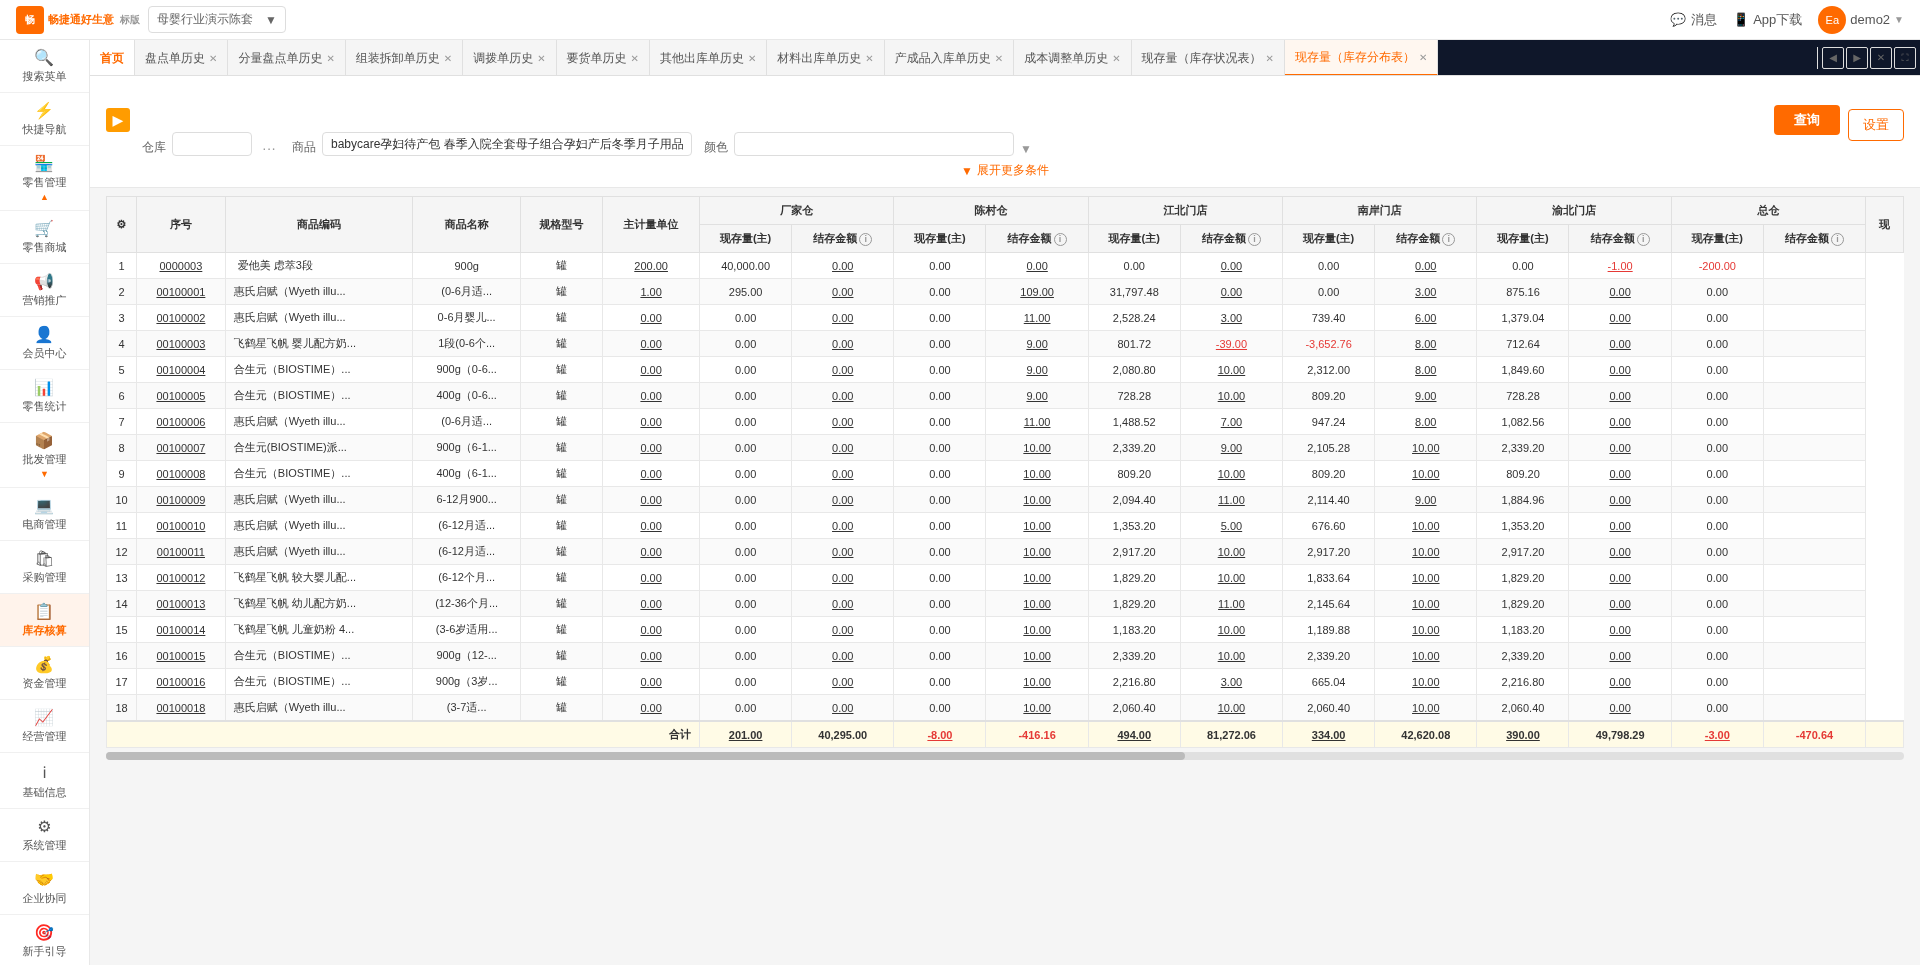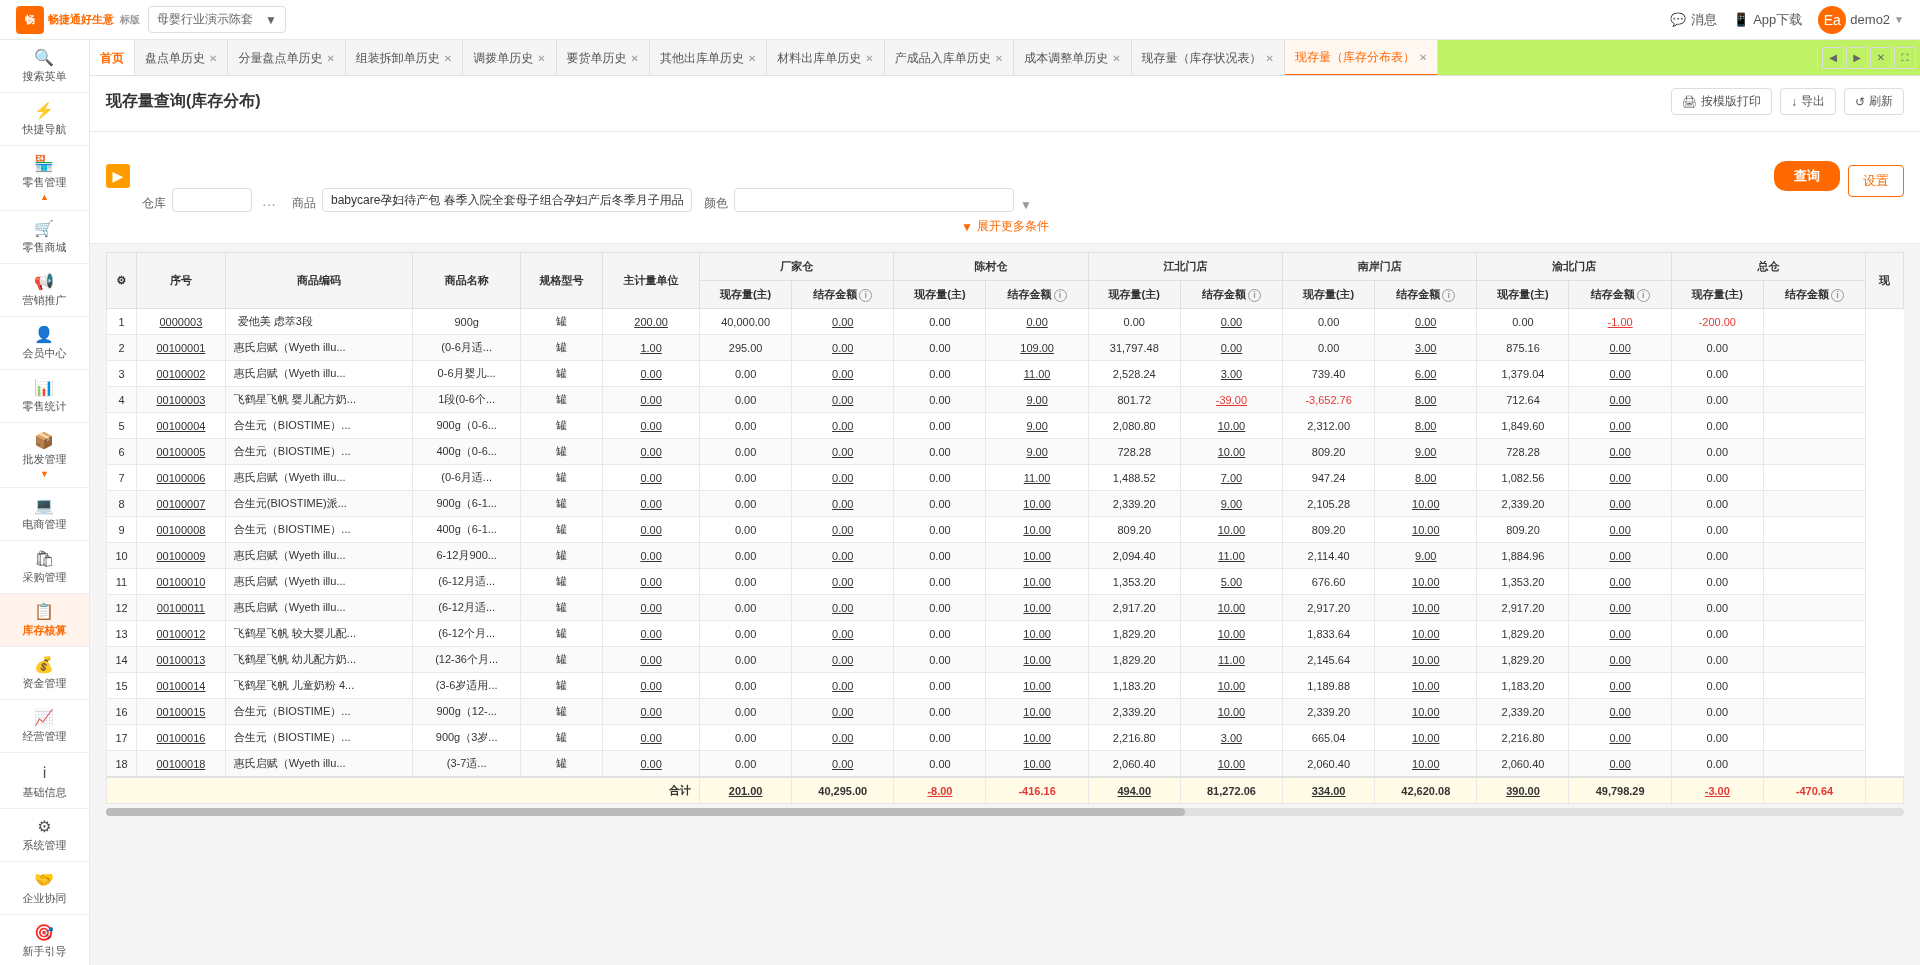--- a/index.html
+++ b/index.html
@@ -7,35 +7,35 @@
 
     
     .app-container { display: flex; flex-direction: column; height: 965px; width: 1920px; }
     .top-bar { background: #fff; height: 40px; display: flex; align-items: center; justify-content: space-between; padding: 0 16px; border-bottom: 1px solid #e8e8e8; flex-shrink: 0; }
     .top-bar-left { display: flex; align-items: center; gap: 8px; }
     .brand-logo { display: flex; align-items: center; gap: 4px; font-size: 13px; font-weight: bold; color: #ff6a00; }
     .logo-icon { width: 28px; height: 28px; background: #ff6a00; border-radius: 4px; display: flex; align-items: center; justify-content: center; color: #fff; font-size: 10px; }
     .industry-selector { display: flex; align-items: center; gap: 12px; border: 1px solid #ddd; border-radius: 4px; padding: 4px 8px; cursor: pointer; font-size: 12px; color: #666; }
     .top-bar-right { display: flex; align-items: center; gap: 16px; font-size: 13px; color: #555; }
     .top-bar-right-item { display: flex; align-items: center; gap: 4px; cursor: pointer; }
-    .avatar { width: 28px; height: 28px; border-radius: 50%; background: #ff6a00; display: flex; align-items: center; justify-content: center; color: #fff; font-size: 14px; }
+    .avatar { width: 28px; height: 28px; border-radius: 50%; background: #ff6a00; display: flex; align-items: center; justify-content: center; color: #fff; font-size: 11px; }
 
     .main-layout { display: flex; flex: 1; overflow: hidden; }
 
     
     .sidebar { width: 90px; background: #fff; border-right: 1px solid #e8e8e8; display: flex; flex-direction: column; flex-shrink: 0; overflow-y: auto; }
     .sidebar-item { padding: 10px 0; text-align: center; cursor: pointer; font-size: 12px; color: #555; border-bottom: 1px solid #f0f0f0; }
     .sidebar-item.active { color: #ff6a00; background: #fff3eb; font-weight: bold; }
     .sidebar-item-icon { font-size: 16px; margin-bottom: 2px; }
 
     
     .content-area { flex: 1; display: flex; flex-direction: column; overflow: hidden; }
 
     
-    .tab-bar { background: #bef264; height: 36px; display: flex; align-items: center; border-bottom: 1px solid #e0e0e0; flex-shrink: 0; overflow: hidden; }
+    .tab-bar { background: #0f172a; height: 36px; display: flex; align-items: center; border-bottom: 1px solid #e0e0e0; flex-shrink: 0; overflow: hidden; }
     .tab-bar-tabs { display: flex; flex: 1; overflow: hidden; height: 100%; }
     .tab { display: flex; align-items: center; padding: 0 10px; height: 36px; border-right: 1px solid #e0e0e0; font-size: 12px; color: #555; cursor: pointer; white-space: nowrap; flex-shrink: 0; background: #f5f5f5; }
     .tab.home { background: #fff; color: #ff6a00; font-weight: bold; }
     .tab.active { background: #fff7f0; color: #ff6a00; border-bottom: 2px solid #ff6a00; }
     .tab-close { margin-left: 4px; color: #999; font-size: 10px; }
     .tab-nav-btns { display: flex; align-items: center; flex-shrink: 0; border-left: 1px solid #e0e0e0; padding: 0 4px; gap: 2px; }
     .tab-nav-btn { width: 22px; height: 22px; display: flex; align-items: center; justify-content: center; cursor: pointer; color: #666; border: 1px solid #ddd; border-radius: 2px; font-size: 10px; }
 
     
     .page-header { background: #fff; padding: 12px 16px 8px; border-bottom: 1px solid #e8e8e8; flex-shrink: 0; }
@@ -241,59 +241,40 @@
           </div>
         </div>
         <div class="tab-nav-btns">
           <div class="tab-nav-btn">◀</div>
           <div class="tab-nav-btn">▶</div>
           <div class="tab-nav-btn">✕</div>
           <div class="tab-nav-btn">⛶</div>
         </div>
       </div>
 
-      <div class="page-header">
-        <div class="page-header-top">
-          <div class="page-title">现存量查询(库存分布)</div>
-          <div class="page-actions">
-            <button class="btn-action">
-              <span>🖨</span>
-              <span>按模版打印</span>
-            </button>
-            <button class="btn-action">
-              <span>↓</span>
-              <span>导出</span>
-            </button>
-            <button class="btn-action">
-              <span>↺</span>
-              <span>刷新</span>
-            </button>
-          </div>
-        </div>
-      </div>
 
       <div class="filter-area">
         <div class="filter-row">
           <div class="arrow-right">▶</div>
           <div class="filter-item">
             <span class="filter-label">仓库</span>
             <input class="filter-input" type="text" style="width: 80px;" value="">
             <span class="filter-dots">···</span>
           </div>
           <div class="filter-item">
             <span class="filter-label">商品</span>
             <input class="filter-input filter-input-wide" type="text" value="babycare孕妇待产包 春季入院全套母子组合孕妇产后冬季月子用品 22件套 ..." style="width: 370px;">
           </div>
           <div class="filter-item">
             <span class="filter-label">颜色</span>
             <input class="filter-input filter-input-color" type="text" style="width: 280px;" value="">
             <span style="color:#999;cursor:pointer;">▼</span>
           </div>
           <div style="margin-left:auto;display:flex;gap:8px;align-items:center;">
-            <button class="btn-primary" style="background:#ff6a00;color:#fff;border:none;padding:6px 20px;border-radius:12px;font-size:13px;cursor:pointer;">查询</button>
+            <button class="btn-primary" style="background:#ff6a00;color:#fff;border:none;padding:6px 20px;border-radius:4px;font-size:13px;cursor:pointer;">查询</button>
             <button class="btn-setting" style="background:#fff;color:#ff6a00;border:1px solid #ff6a00;padding:6px 14px;border-radius:4px;font-size:13px;cursor:pointer;margin-top:9px;">设置</button>
           </div>
         </div>
         <div class="expand-more">
           <span style="color:#ff6a00;">▼</span>
           <span>展开更多条件</span>
         </div>
       </div>
 
       <div class="table-area">

